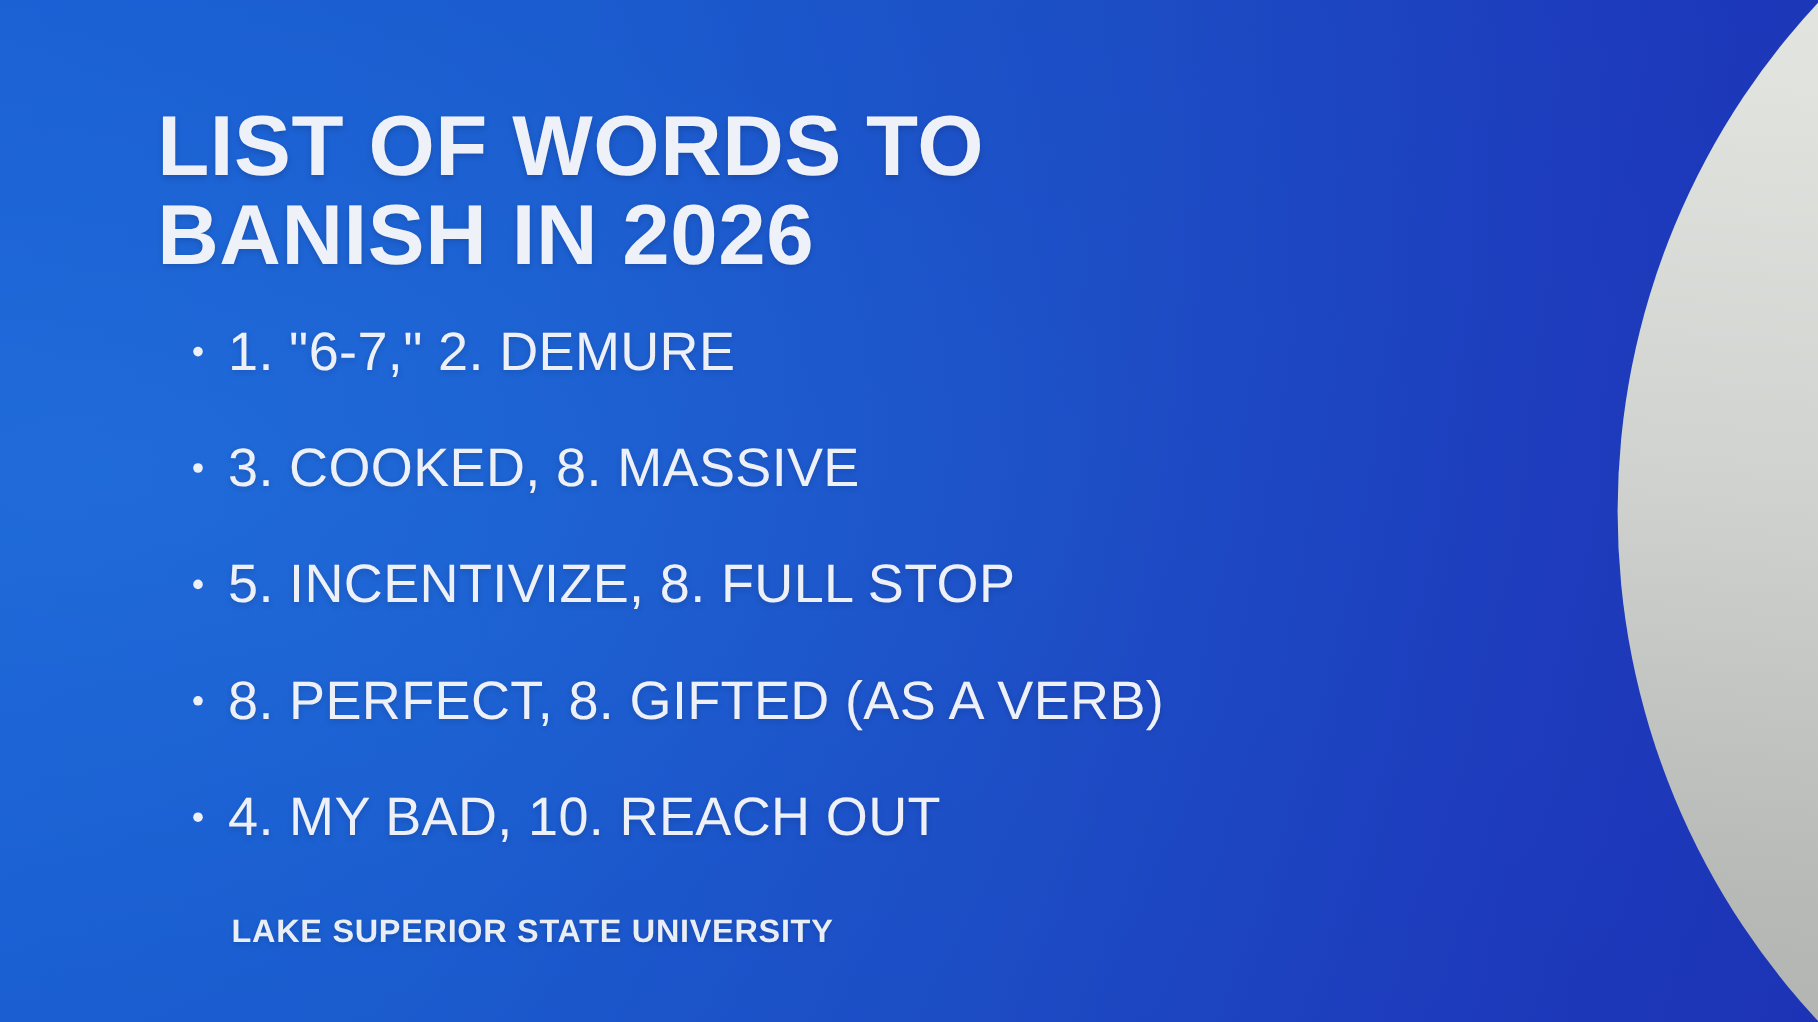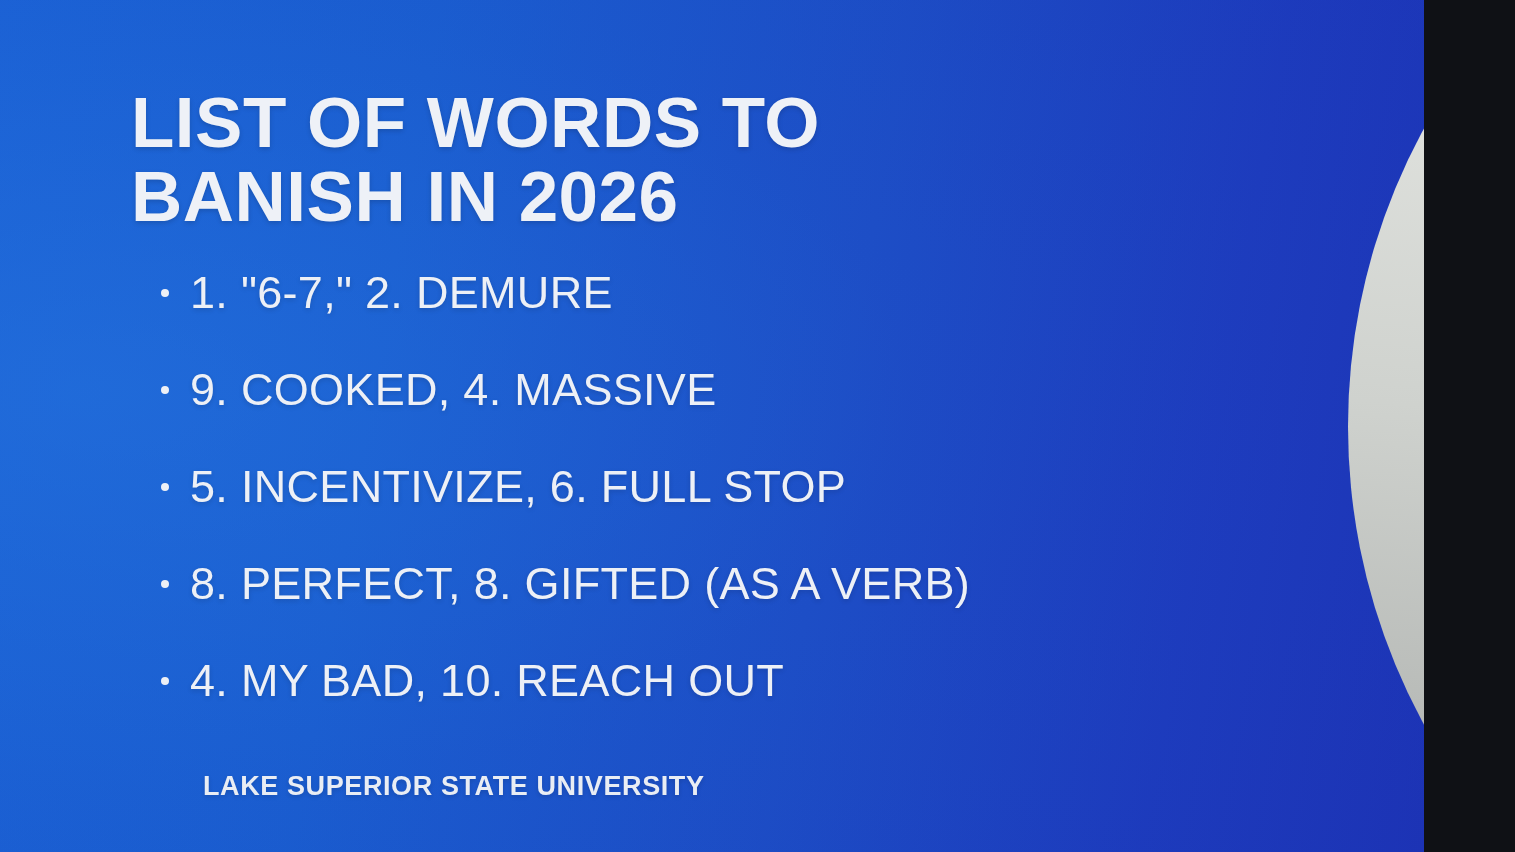--- a/index.html
+++ b/index.html
@@ -3,26 +3,25 @@
 <meta charset="utf-8">
 <title>Slide</title>
 <style>
   html, body {
     margin: 0;
     padding: 0;
     background: #0f1115;
   }
   #slide {
     position: relative;
-    width: 1399px;
+    width: 1515px;
     height: 852px;
     overflow: hidden;
     font-family: "Liberation Sans", sans-serif;
     background: linear-gradient(100deg, #1b63d6 0%, #1a5ed0 28%, #1d4ec6 58%, #1e3cbe 82%, #1e34b6 100%);
-    padding-left: 25px;
   }
   
   #bg-wash {
     position: absolute;
     inset: 0;
     background: radial-gradient(120% 100% at 6% 46%, rgba(40,120,225,0.40) 0%, rgba(30,80,200,0.10) 48%, rgba(20,45,175,0.20) 100%);
     pointer-events: none;
   }
   
   #deco-circle {
@@ -86,21 +85,21 @@
     width: 8px;
     height: 8px;
     border-radius: 50%;
     background: #edf0f6;
   }
 
   #attribution {
     position: absolute;
     left: 191px;
     top: 757px;
-    margin: 12px;
+    margin: 2px;
     color: #e9edf4;
     font-size: 27px;
     line-height: 34px;
     font-weight: bold;
     letter-spacing: 0.6px;
     text-transform: uppercase;
     text-shadow: 0 2px 4px rgba(0,0,0,0.14);
   }
 </style>
 </head>
@@ -118,26 +117,26 @@
 
     <ul id="bullet-list">
 
       <li class="bullet-item">
         <span class="bullet-dot"></span>
         <span>1. "6-7," 2. DEMURE</span>
       </li>
 
       <li class="bullet-item">
         <span class="bullet-dot"></span>
-        <span>9. COOKED, 4. MASSIVE</span>
+        <span>3. COOKED, 8. MASSIVE</span>
       </li>
 
       <li class="bullet-item">
         <span class="bullet-dot"></span>
-        <span>5. INCENTIVIZE, 6. FULL STOP</span>
+        <span>5. INCENTIVIZE, 8. FULL STOP</span>
       </li>
 
       <li class="bullet-item">
         <span class="bullet-dot"></span>
         <span>8. PERFECT, 8. GIFTED (AS A VERB)</span>
       </li>
 
       <li class="bullet-item">
         <span class="bullet-dot"></span>
         <span>4. MY BAD, 10. REACH OUT</span>

